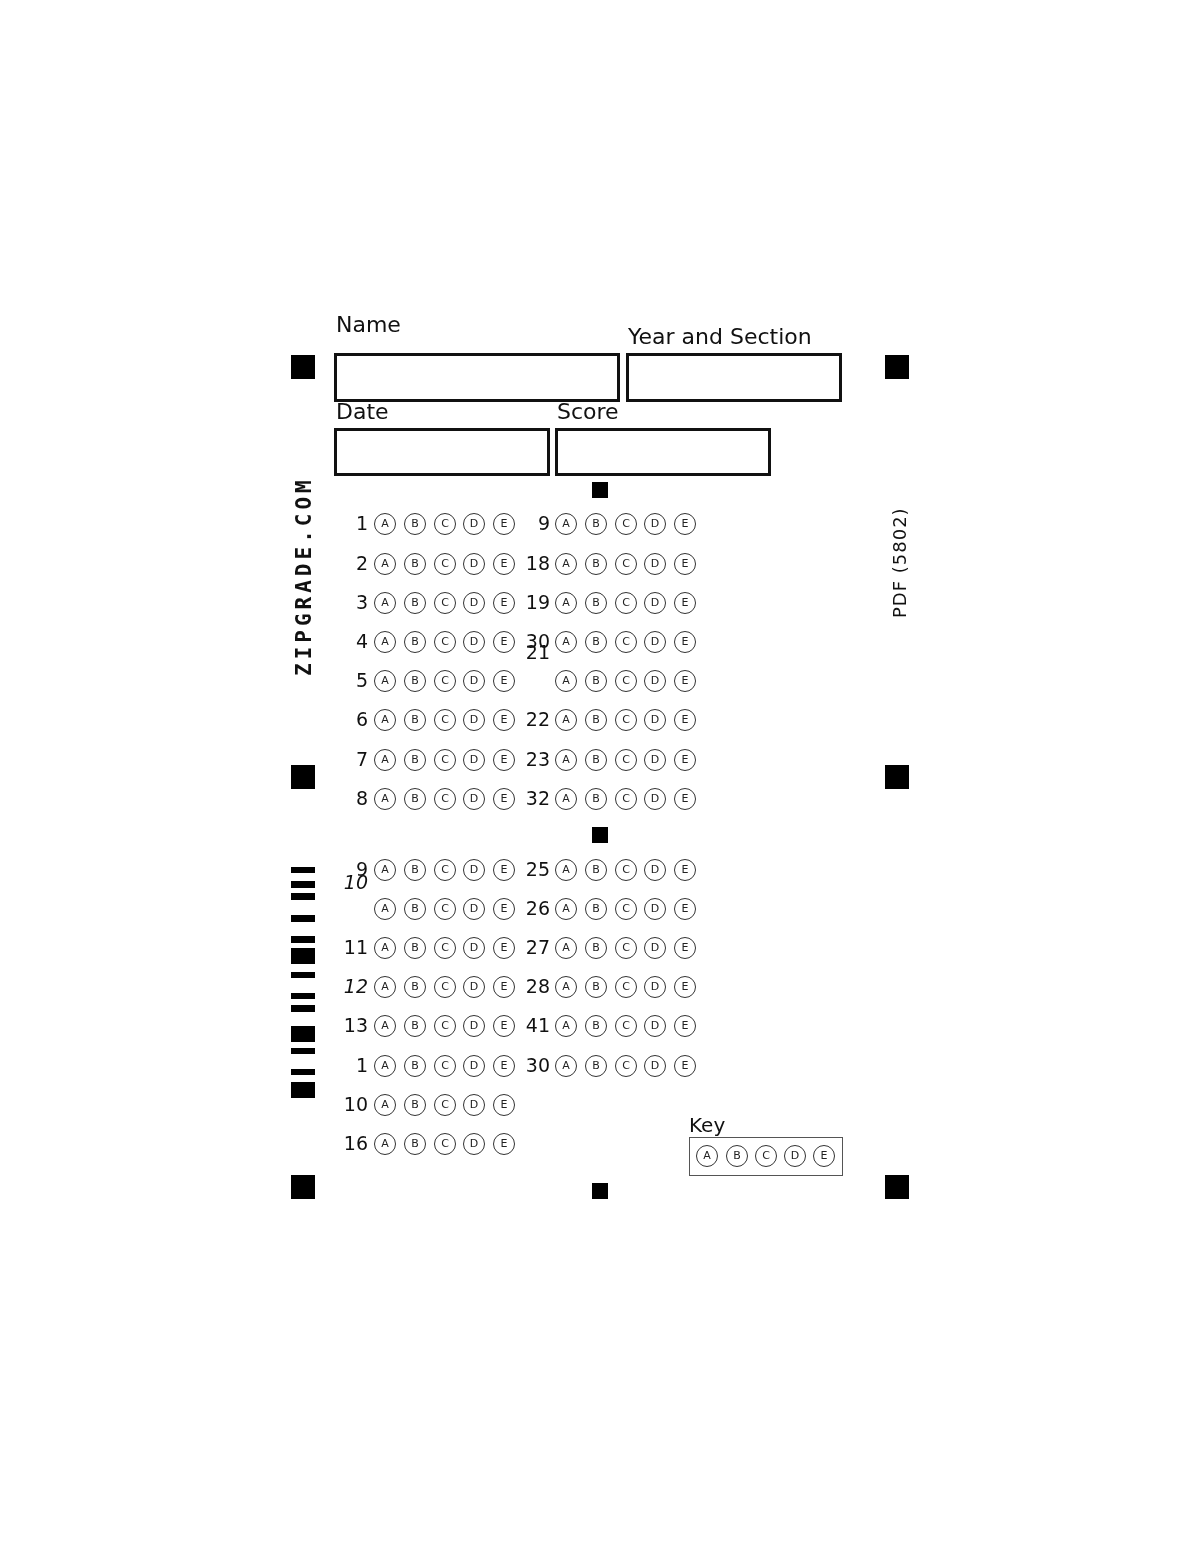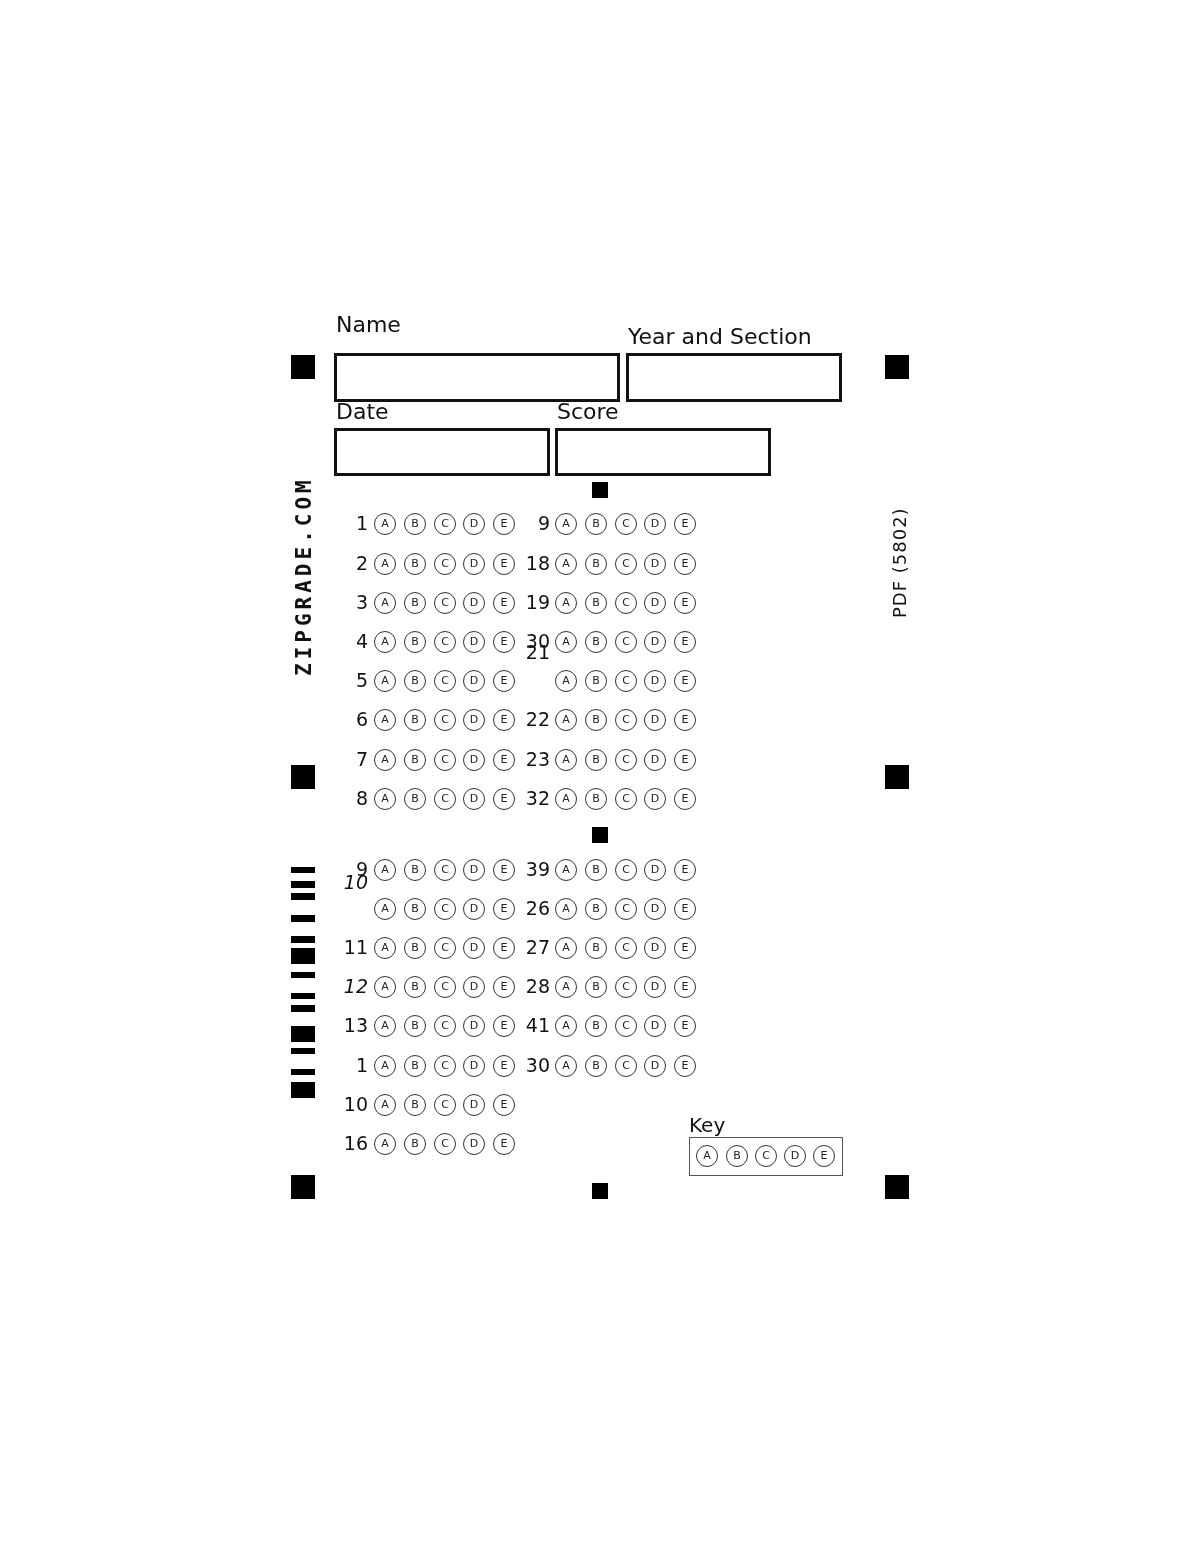--- a/index.html
+++ b/index.html
@@ -200,21 +200,21 @@
     <div class="bubble" style="left: 404px; top: 1094px;">B</div>
     <div class="bubble" style="left: 434px; top: 1094px;">C</div>
     <div class="bubble" style="left: 463px; top: 1094px;">D</div>
     <div class="bubble" style="left: 493px; top: 1094px;">E</div>
     <div class="rownum" style="left: 334px; top: 1133px;">16</div>
     <div class="bubble" style="left: 374px; top: 1133px;">A</div>
     <div class="bubble" style="left: 404px; top: 1133px;">B</div>
     <div class="bubble" style="left: 434px; top: 1133px;">C</div>
     <div class="bubble" style="left: 463px; top: 1133px;">D</div>
     <div class="bubble" style="left: 493px; top: 1133px;">E</div>
-    <div class="rownum" style="left: 516px; top: 859px;">39</div>
+    <div class="rownum" style="left: 516px; top: 859px;">25</div>
     <div class="bubble" style="left: 555px; top: 859px;">A</div>
     <div class="bubble" style="left: 585px; top: 859px;">B</div>
     <div class="bubble" style="left: 615px; top: 859px;">C</div>
     <div class="bubble" style="left: 644px; top: 859px;">D</div>
     <div class="bubble" style="left: 674px; top: 859px;">E</div>
     <div class="rownum" style="left: 516px; top: 898px;">26</div>
     <div class="bubble" style="left: 555px; top: 898px;">A</div>
     <div class="bubble" style="left: 585px; top: 898px;">B</div>
     <div class="bubble" style="left: 615px; top: 898px;">C</div>
     <div class="bubble" style="left: 644px; top: 898px;">D</div>

